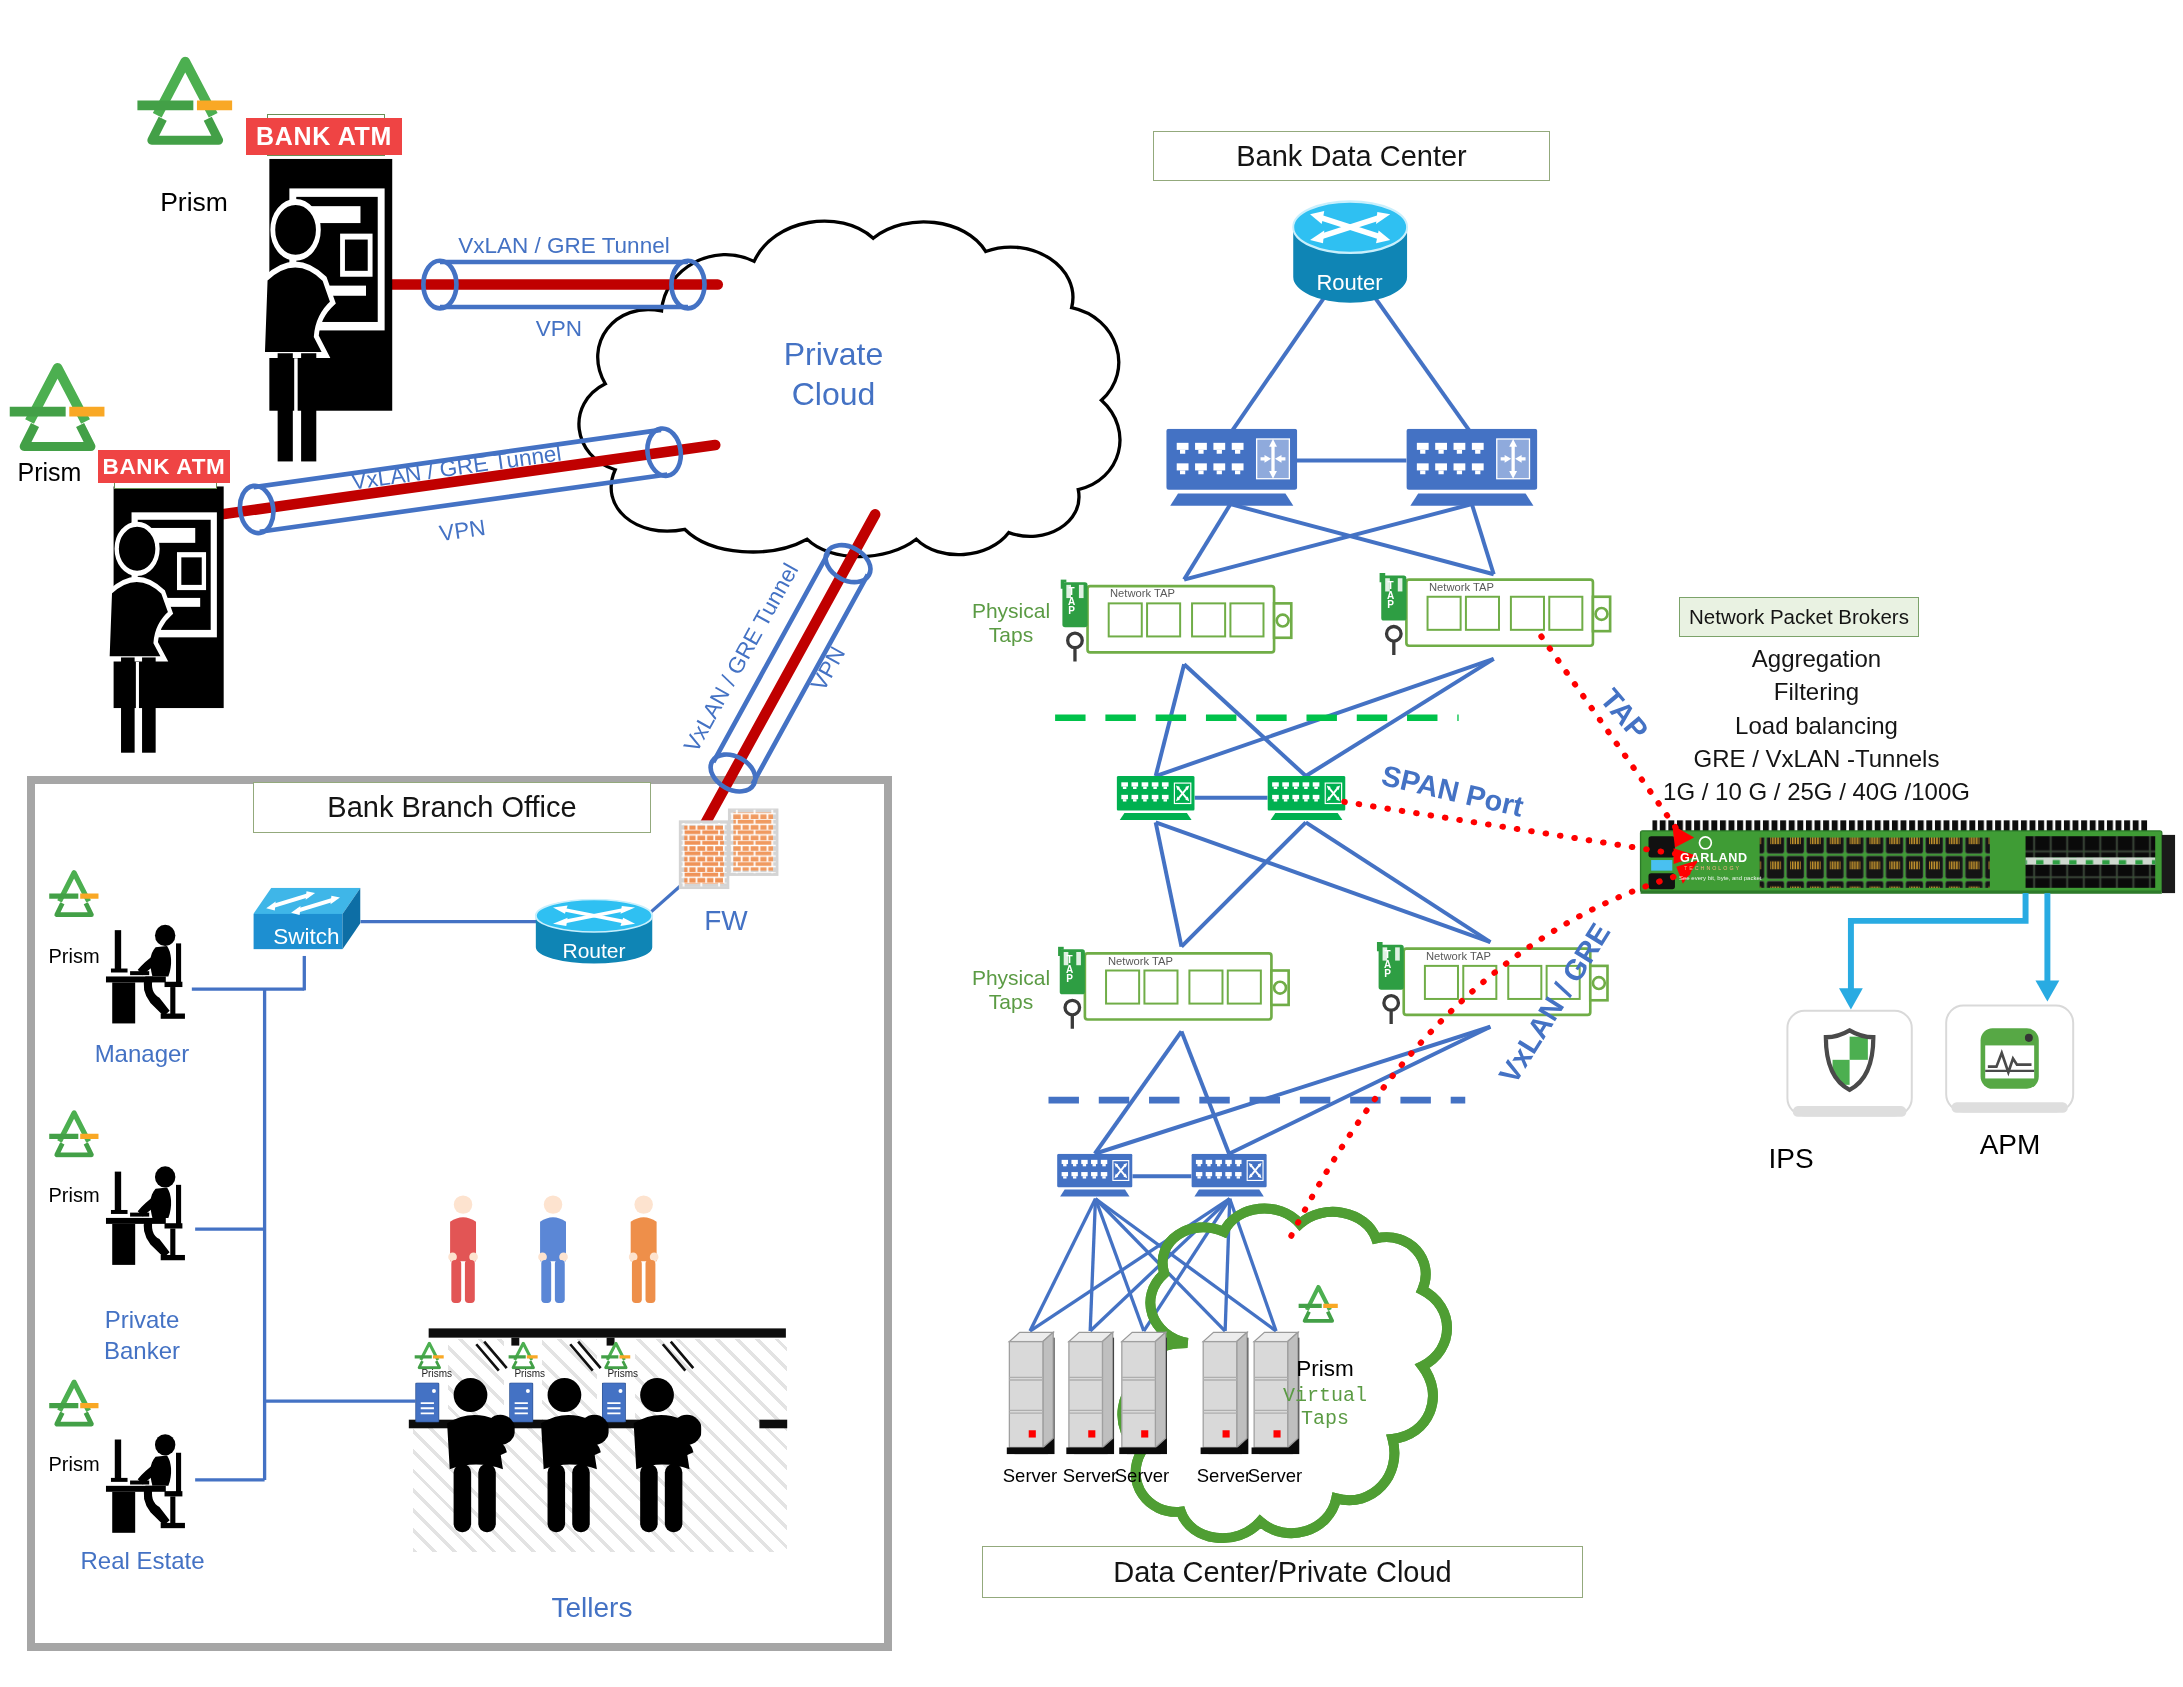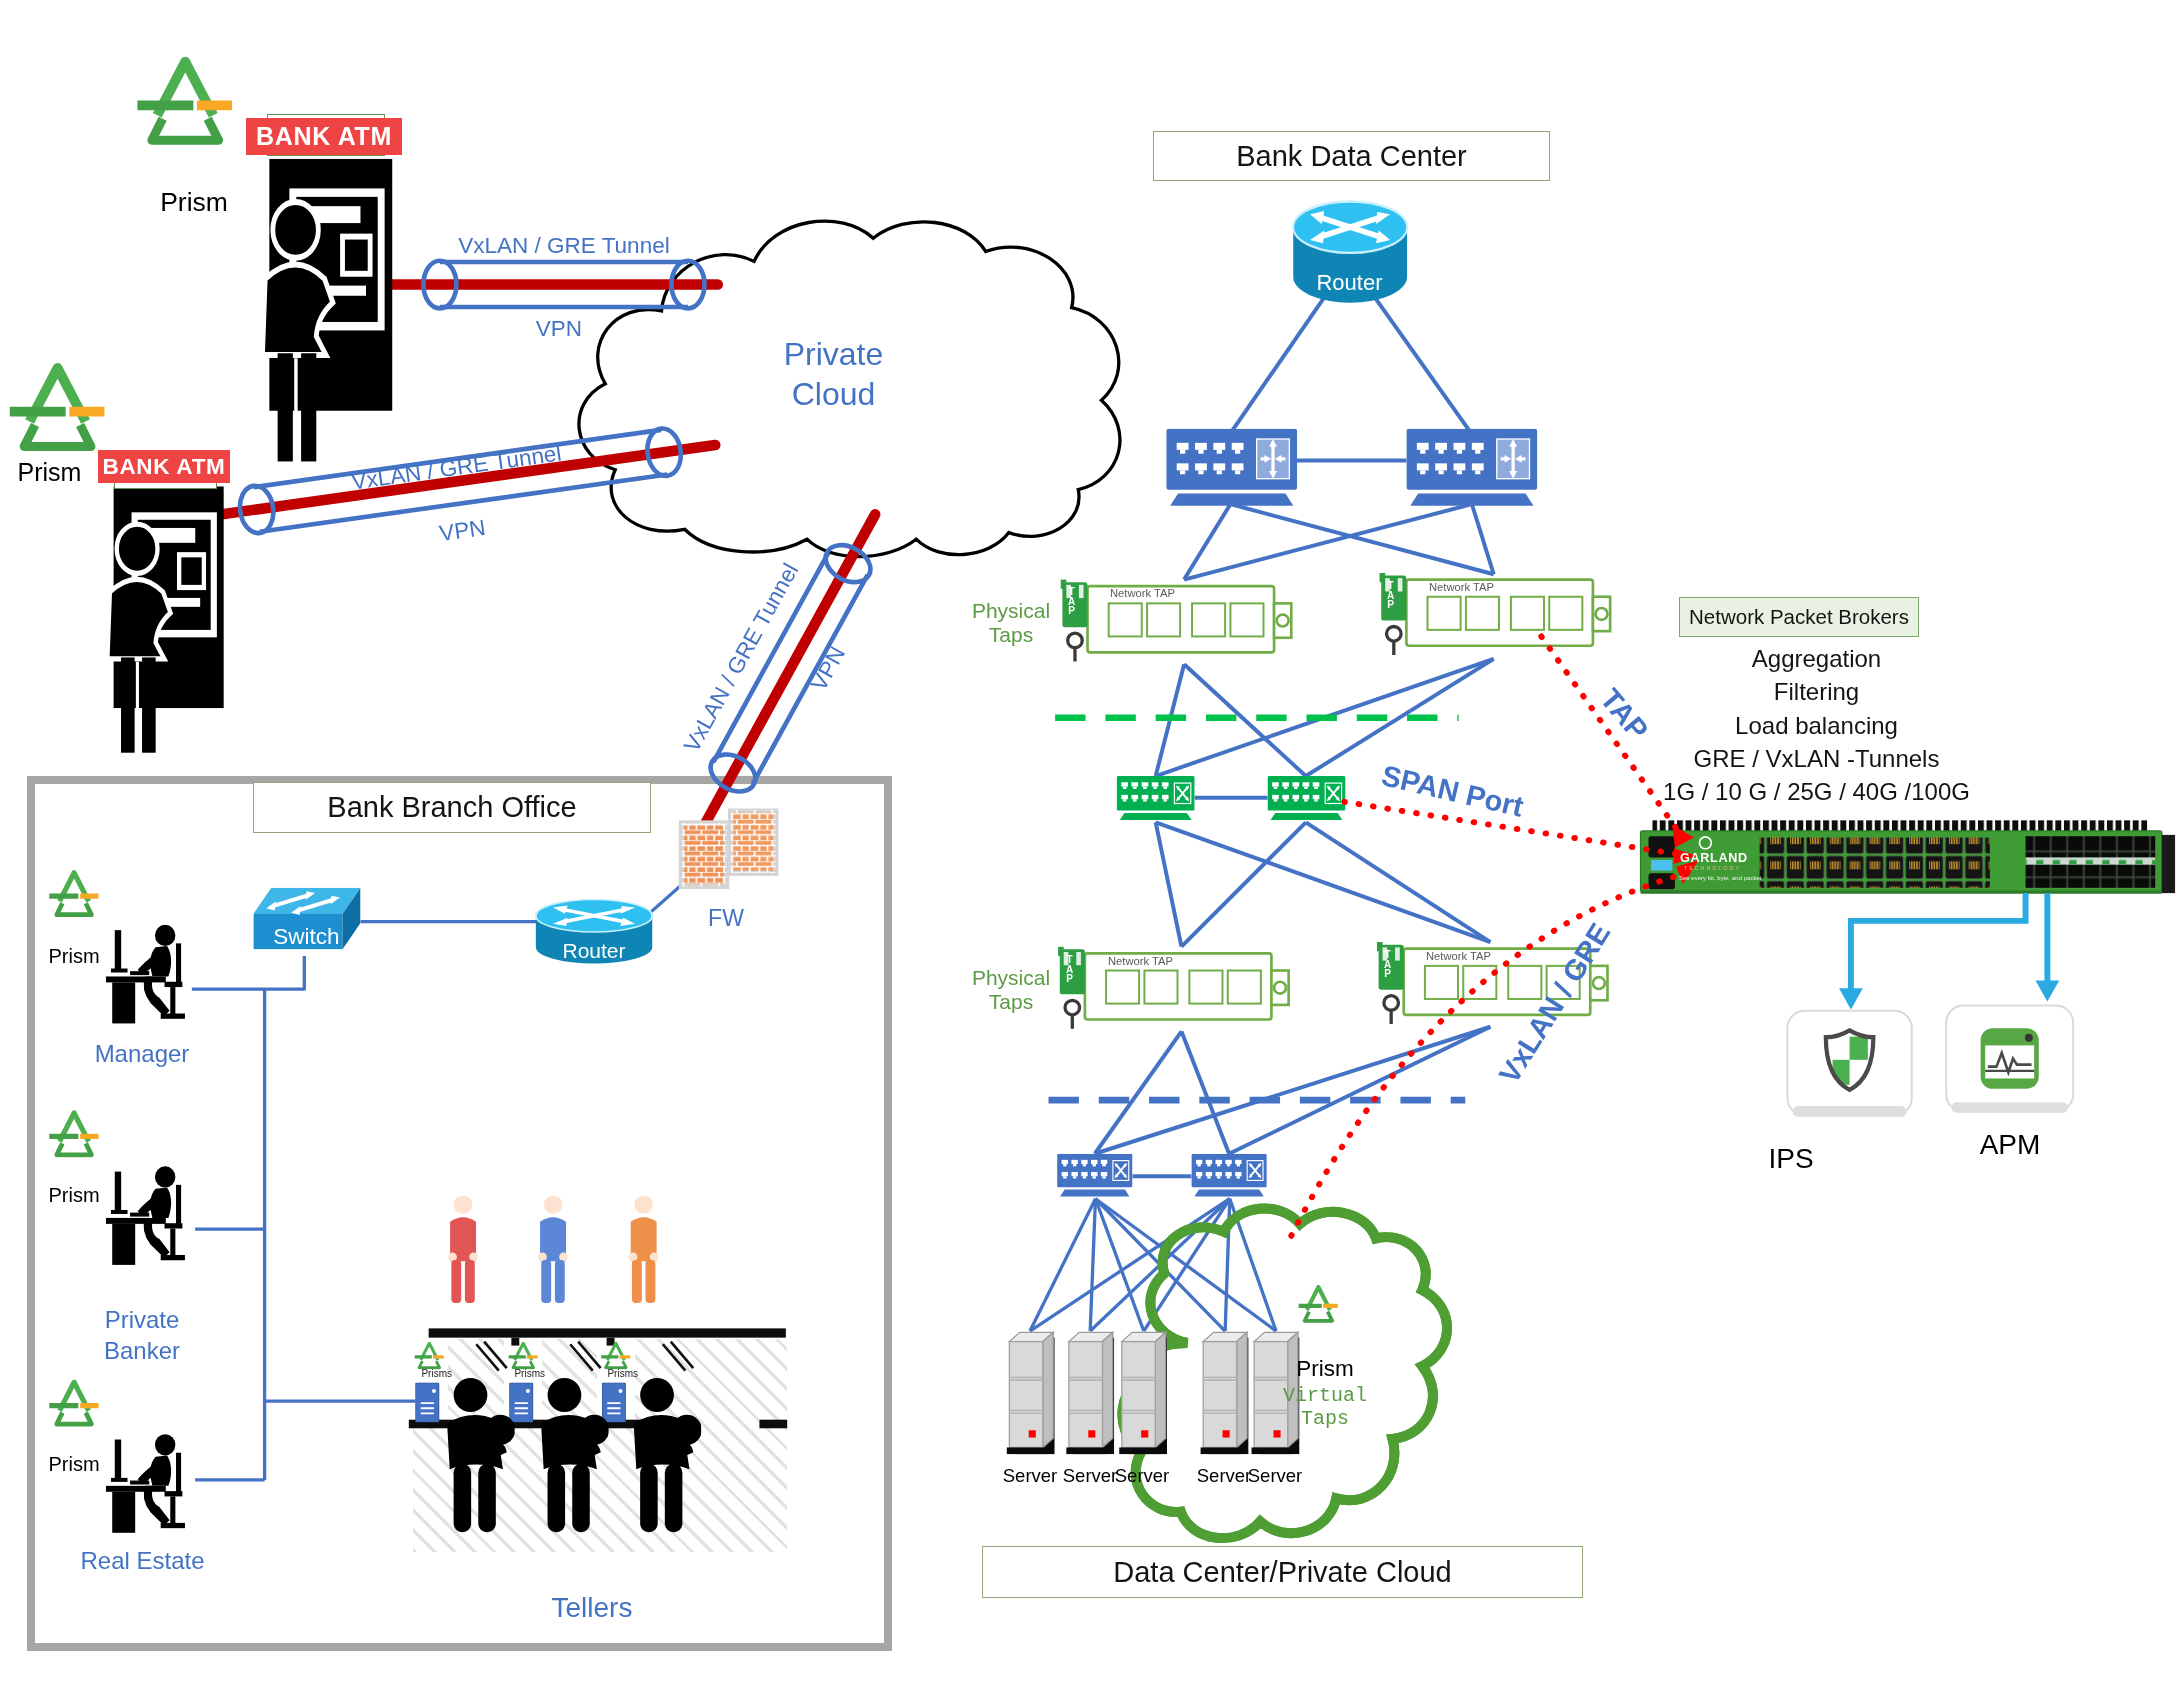--- a/index.html
+++ b/index.html
@@ -466,21 +466,21 @@
 
   <div class="lbl blue rot z2" style="left:334px;top:455px;width:245px;font-size:22.5px;transform:rotate(-8deg);">VxLAN / GRE Tunnel</div>
   <div class="lbl blue rot z2" style="left:413px;top:518px;width:99px;font-size:22.5px;transform:rotate(-8deg);">VPN</div>
 
   <div class="lbl blue z2" style="left:754px;top:334px;width:159px;font-size:32px;line-height:1.25;">Private Cloud</div>
 
   <div class="lbl blue rot z2" style="left:619px;top:645px;width:245px;font-size:22.5px;transform:rotate(-61deg);">VxLAN / GRE Tunnel</div>
   <div class="lbl blue rot z2" style="left:779px;top:656px;width:99px;font-size:22.5px;transform:rotate(-61deg);">VPN</div>
 
   <div class="titlebox z2" style="left:253px;top:782px;width:396px;height:49px;font-size:29px;">Bank Branch Office</div>
-  <div class="lbl blue z2" style="left:693px;top:905px;width:66px;font-size:23px;">FW</div>
+  <div class="lbl blue z2" style="left:693px;top:905px;width:66px;font-size:28px;">FW</div>
   <div class="lbl white z2" style="left:263px;top:924px;width:87px;font-size:22.5px;">Switch</div>
   <div class="lbl white z2" style="left:549px;top:939px;width:90px;font-size:21px;">Router</div>
 
   <div class="lbl z2" style="left:41px;top:945px;width:66px;font-size:20px;">Prism</div>
   <div class="lbl blue z2" style="left:76px;top:1040px;width:132px;font-size:24px;">Manager</div>
   <div class="lbl z2" style="left:41px;top:1184px;width:66px;font-size:20px;">Prism</div>
   <div class="lbl blue z2" style="left:66px;top:1304px;width:152px;font-size:24px;line-height:1.3;">Private Banker</div>
   <div class="lbl z2" style="left:41px;top:1453px;width:66px;font-size:20px;">Prism</div>
   <div class="lbl blue z2" style="left:60px;top:1547px;width:165px;font-size:24px;">Real Estate</div>
 

